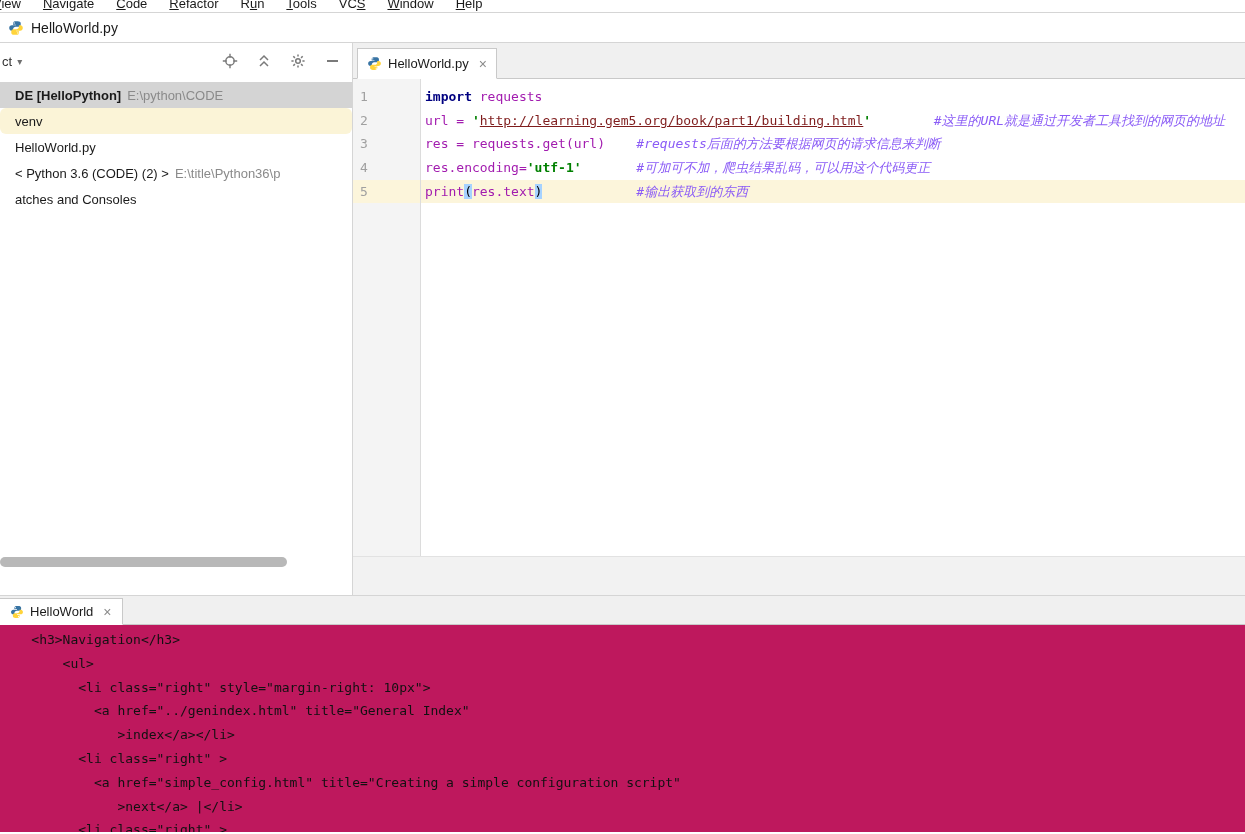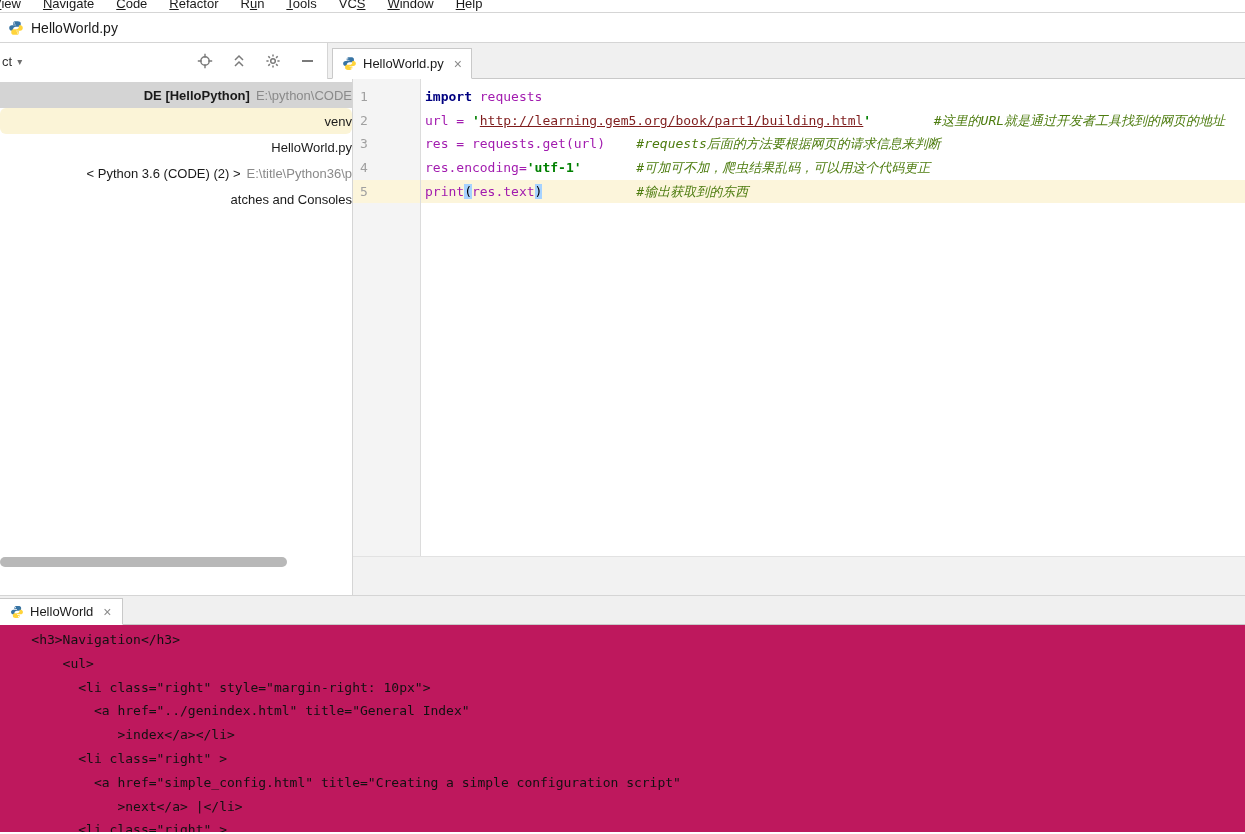--- a/index.html
+++ b/index.html
@@ -22,21 +22,21 @@
   
   .titlebar {
     height:30px; border-bottom:1px solid #d5d5d5; background:#fff;
     display:flex; align-items:center; gap:7px; padding-left:8px;
   }
   .titlebar .fname { font-size:14px; }
 
   
   .toolrow { height:36px; display:flex; }
   .proj-head {
-    width:328px; flex:none; height:36px; background:#fff;
+    width:353px; flex:none; height:36px; background:#fff;
     border-right:1px solid #d5d5d5; display:flex; align-items:center; padding-left:2px;
   }
   .proj-title { font-size:13px; color:#333; display:flex; align-items:center; gap:5px; }
   .chev { font-size:10px; color:#6e6e6e; }
   .proj-icons { margin-left:auto; display:flex; align-items:center; gap:18px; padding-right:12px; }
   .tw-icon { width:16px; height:16px; display:inline-flex; align-items:center; justify-content:center; cursor:pointer; }
   .hide-dash { width:11px; height:2px; background:#7a7a7a; }
 
   .tabbar {
     flex:1; min-width:0; background:#f0f0f0; border-bottom:1px solid #c9c9c9;
@@ -51,21 +51,21 @@
   .close-x { color:#8a8a8a; font-size:14px; line-height:1; margin-left:4px; cursor:pointer; }
 
   
   .main { height:516px; display:flex; }
 
   .project-panel {
     width:353px; flex:none; background:#fff; border-right:1px solid #d5d5d5;
     position:relative; padding-top:3px; overflow:hidden;
   }
   .tree-row { height:26px; display:flex; align-items:center; font-size:13px;
-    padding-left:1px; white-space:nowrap; overflow:hidden; cursor:default;justify-content:flex-end; }
+    padding-left:15px; white-space:nowrap; overflow:hidden; cursor:default; }
   .tree-row.selected    { background:#d4d4d4; }
   .tree-row.highlighted { background:#fbf4d7;border-radius:6px; }
   .tree-label { color:#1a1a1a; }
   .tree-label.bold { font-weight:bold; }
   .tree-path { color:#8a8a8a; margin-left:6px; }
   .hscroll-thumb {
     position:absolute; left:0; bottom:28px; width:287px; height:10px;
     border-radius:5px; background:#b8b8b8; cursor:pointer;
   }
 
@@ -81,21 +81,21 @@
   }
   .ed-row.current { background:#fcf5db; }
   .gutter-cell { width:68px; flex:none; border-right:1px solid #dcdcdc;
     color:#a0a0a0; padding-left:7px; }
   .code-cell { margin:0; padding-left:4px; flex:1; min-width:0; overflow:hidden;
     font:inherit; line-height:inherit; white-space:pre; }
   .code-cell .kw { color:#000080; font-weight:bold; }
   .code-cell .pl { color:#a21caf; }
   .code-cell .str { color:#008000; font-weight:bold; }
   .code-cell .strlink { color:#7f1d1d; font-weight:normal; text-decoration:underline; }
-  .code-cell .cm { color:#4d7c0f; font-style:italic; }
+  .code-cell .cm { color:#8b5cf6; font-style:italic; }
   .code-cell .brc { background:#a6d2ff; color:#000; }
   .editor-bottom { height:39px; background:#f2f2f2; border-top:1px solid #e2e2e2; }
 
   
   .run-panel { height:237px; display:flex; flex-direction:column; }
   .run-tabbar {
     height:30px; flex:none; background:#f0f0f0;
     border-top:1px solid #d5d5d5; border-bottom:1px solid #c9c9c9;
     display:flex; align-items:flex-end;
   }

